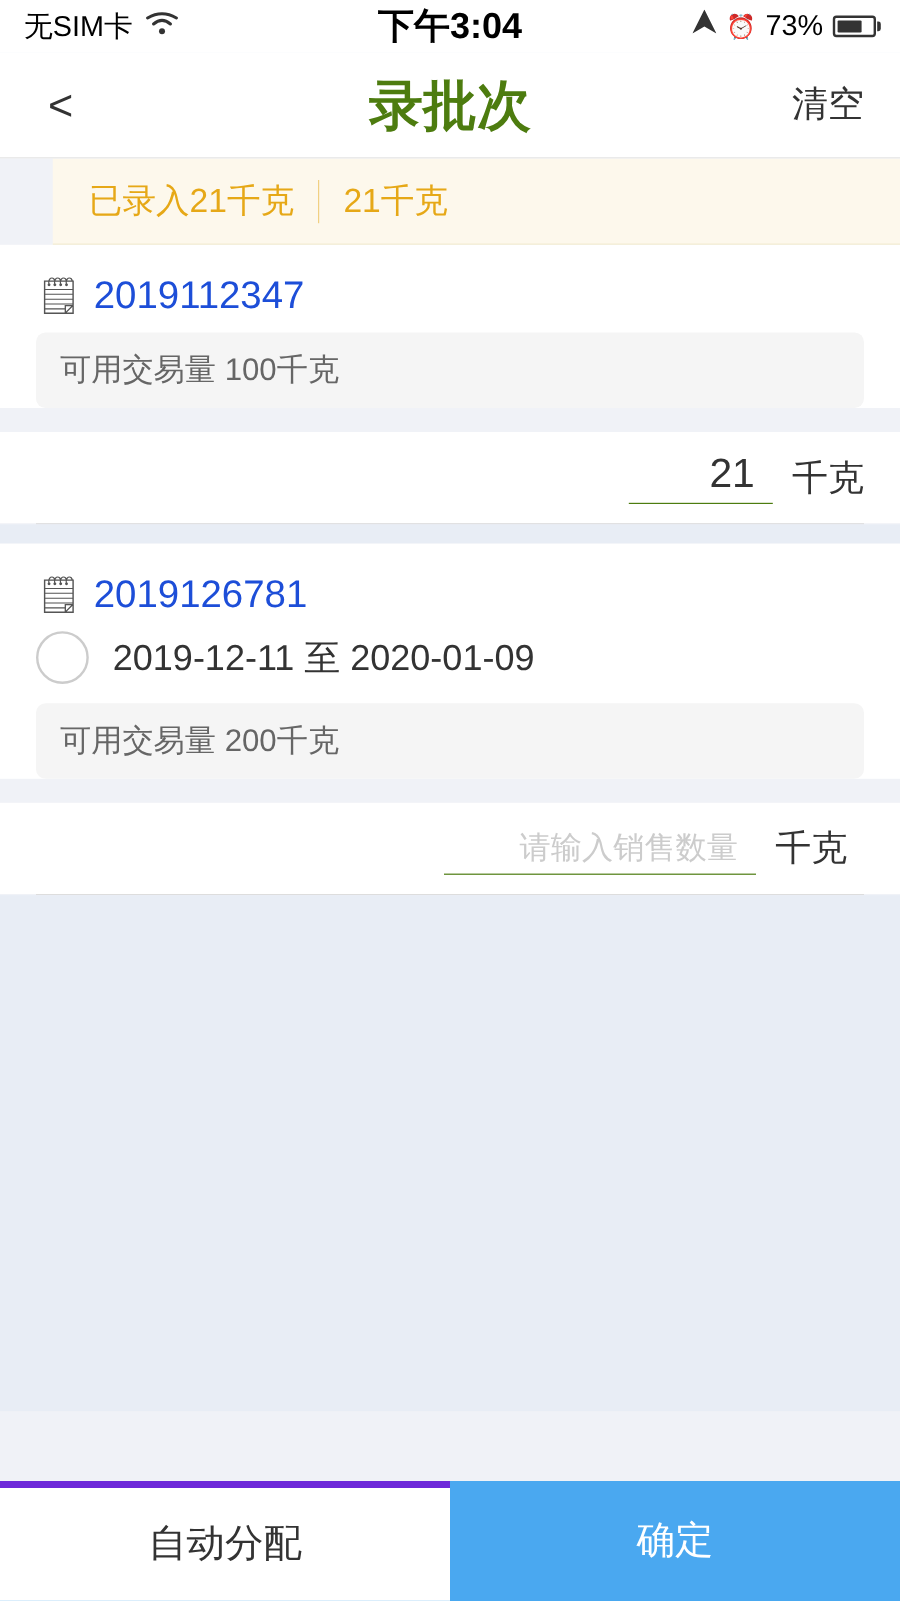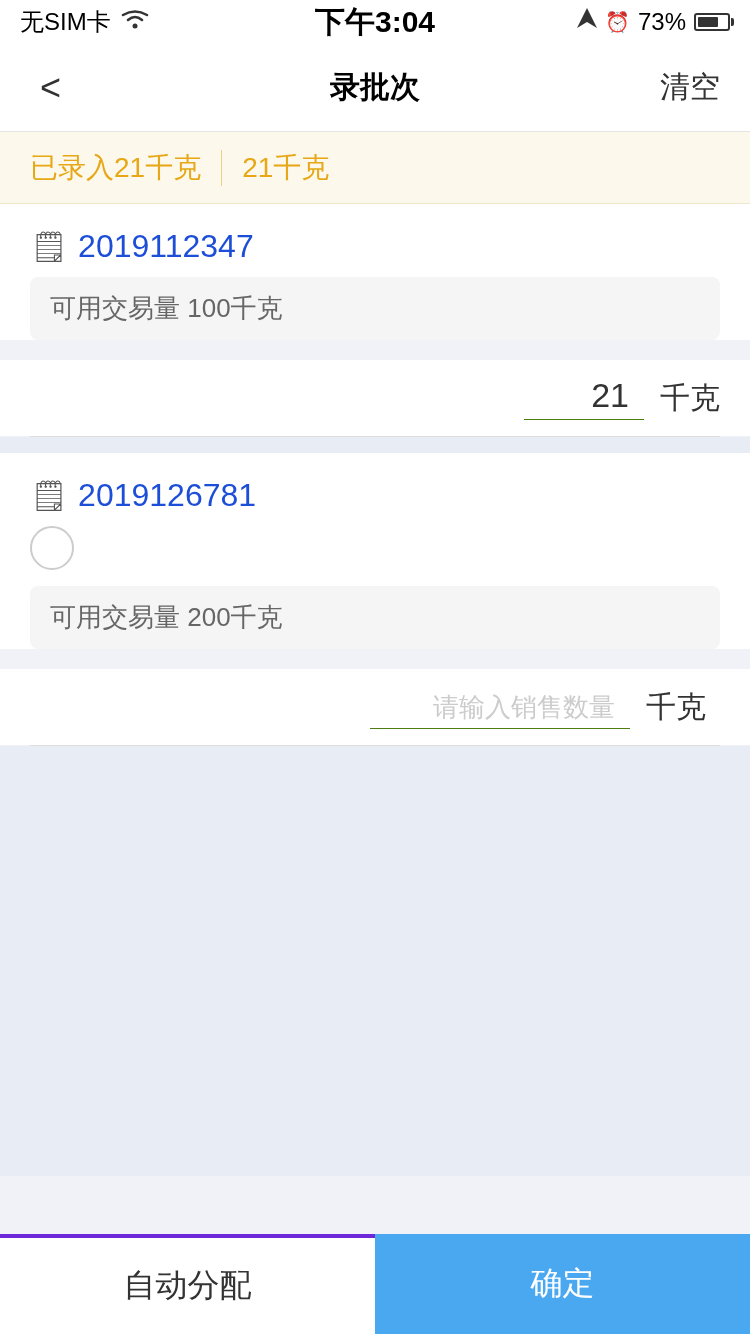--- a/index.html
+++ b/index.html
@@ -82,42 +82,43 @@
       border-bottom: 1px solid #e5e5e5;
     }
     .nav-back {
       font-size: 36px;
       color: #333;
       cursor: pointer;
       line-height: 1;
       padding: 10px;
     }
     .nav-title {
-      font-size: 30px;
+      font-size: 45px;
       font-weight: 600;
-      color: #000000;
+      color: #4d7c0f;
       position: absolute;
       left: 50%;
       transform: translateX(-50%);
     }
     .nav-clear {
       font-size: 30px;
       color: #333;
       cursor: pointer;
     }
 
     
     .info-banner {
       background: #fdf8ec;
       height: 72px;
       display: flex;
       align-items: center;
       padding: 0 30px;
       gap: 20px;
       border-bottom: 1px solid #f0e8cc;
+      margin-left: 44px;
     }
     .info-banner-label {
       font-size: 28px;
       color: #e6a817;
       font-weight: 500;
     }
     .info-banner-divider {
       width: 1px;
       height: 36px;
       background: #e6a817;
@@ -256,21 +257,21 @@
     .btn-auto {
       flex: 1;
       background: #fff;
       border: none;
       font-size: 32px;
       color: #333;
       display: flex;
       align-items: center;
       justify-content: center;
       cursor: pointer;
-      border-top: 4px solid #6d28d9;
+      border-top: 6px solid #6d28d9;
     }
     .btn-confirm {
       flex: 1;
       background: #4aa8f0;
       border: none;
       font-size: 32px;
       color: #fff;
       display: flex;
       align-items: center;
       justify-content: center;
@@ -339,20 +340,21 @@
 <div class="section-divider"></div>
 
 <div class="batch-card">
   <div class="batch-inner">
     <div class="batch-header">
       <span class="batch-icon">🗒</span>
       <span class="batch-id">2019126781</span>
     </div>
     <div class="batch-row">
       <div class="batch-checkbox"></div>
+      <span class="batch-dates">2019-12-11 至 2020-01-09</span>
     </div>
     <div class="batch-avail-box">可用交易量 200千克</div>
   </div>
 </div>
 
 <div class="quantity-row-placeholder">
   <input class="quantity-input" type="number" placeholder="请输入销售数量" style="width: 260px;">
   <span class="quantity-unit">千克</span>
 </div>
 

